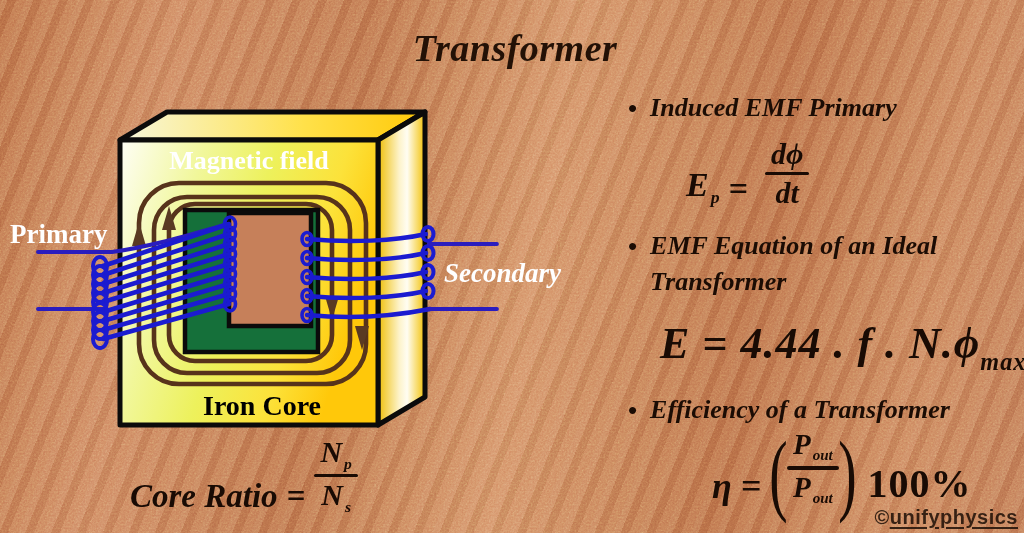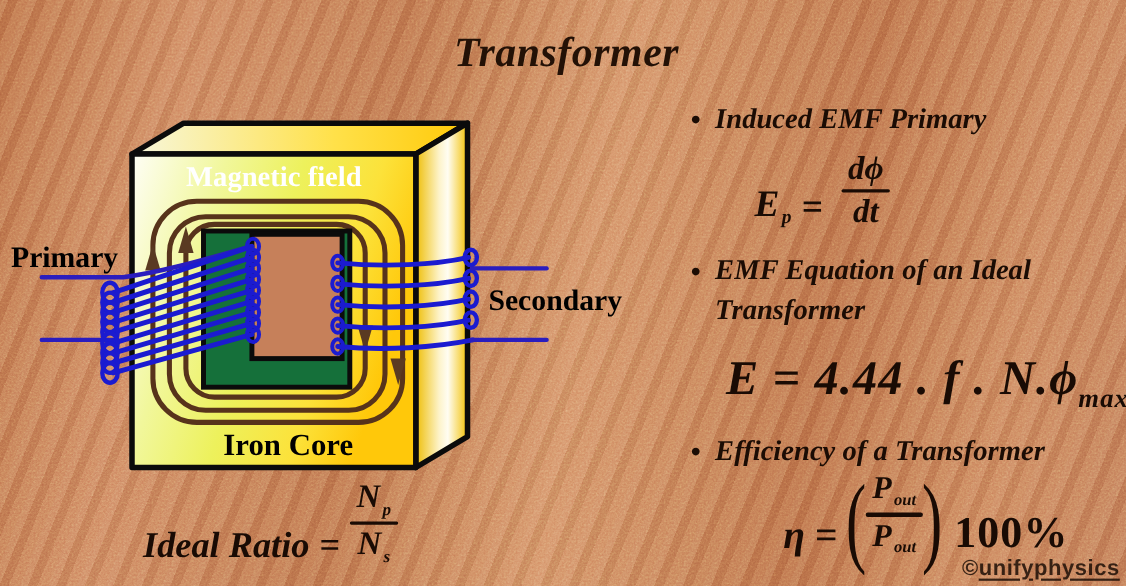--- a/index.html
+++ b/index.html
@@ -20,23 +20,23 @@
   }
   .noise { position:absolute; inset:0; mix-blend-mode:overlay; opacity:.55; }
   .diagram { position:absolute; inset:0; }
 
   
   .title {
     position:absolute; left:335px; top:26px; width:360px; text-align:center;
     font-size:38px; font-weight:700; font-style:italic; color:#231106;
     letter-spacing:.5px;
   }
-  .lab { position:absolute; font-weight:700; color:#000000; }
+  .lab { position:absolute; font-weight:700; color:#ffffff; }
   .lab-primary   { left:10px;  top:219px; font-size:27px; }
-  .lab-secondary { left:444px; top:258px; font-size:27px; }
+  .lab-secondary { left:444px; top:258px; font-size:27px;font-style:italic; }
   .lab-magfield  { left:129px; top:146px; width:240px; text-align:center; font-size:26px; color:#ffffff; }
   .lab-ironcore  { left:142px; top:390px; width:240px; text-align:center; font-size:28px; color:#000000; }
 
   .bullet {
     position:absolute; display:flex; font-weight:700; font-style:italic;
     font-size:26px; color:#1b0c04; line-height:1.38;
   }
   .marker { font-style:normal; font-size:26px; margin-right:13px; margin-top:1px; }
   .b1 { left:628px; top:90px; }
   .b2 { left:628px; top:228px; }
@@ -239,21 +239,21 @@
     <span class="frac">
       <span class="fnum"><span>P</span><span class="sb">out</span></span>
       <span class="fbar"></span>
       <span class="fden"><span>P</span><span class="sb">out</span></span>
     </span>
     <span class="paren">)</span>
     <span class="suffix">100%</span>
   </div>
 
   <div class="eq turn">
-    <span>Ideal Ratio</span>
+    <span>Core Ratio</span>
     <span class="op">=</span>
     <span class="frac">
       <span class="fnum"><span>N</span><span class="sb">p</span></span>
       <span class="fbar"></span>
       <span class="fden"><span>N</span><span class="sb">s</span></span>
     </span>
   </div>
 
   <div class="watermark">
     <span>©</span><span class="wname">unifyphysics</span>

